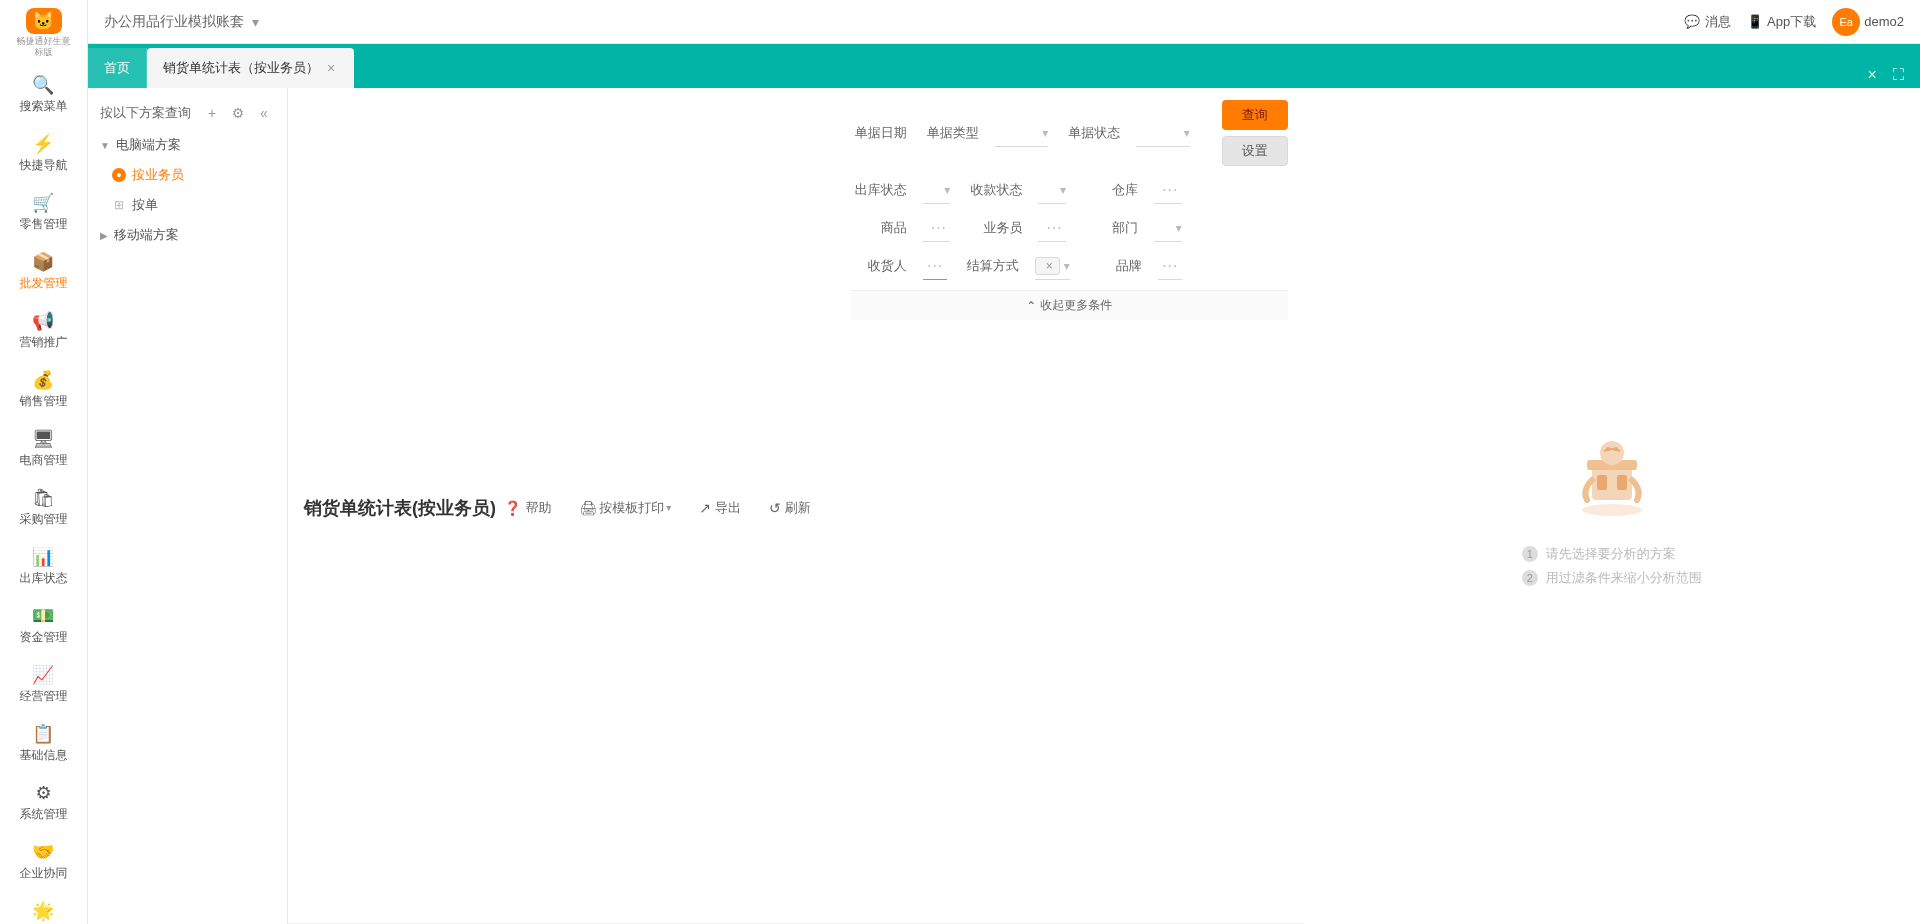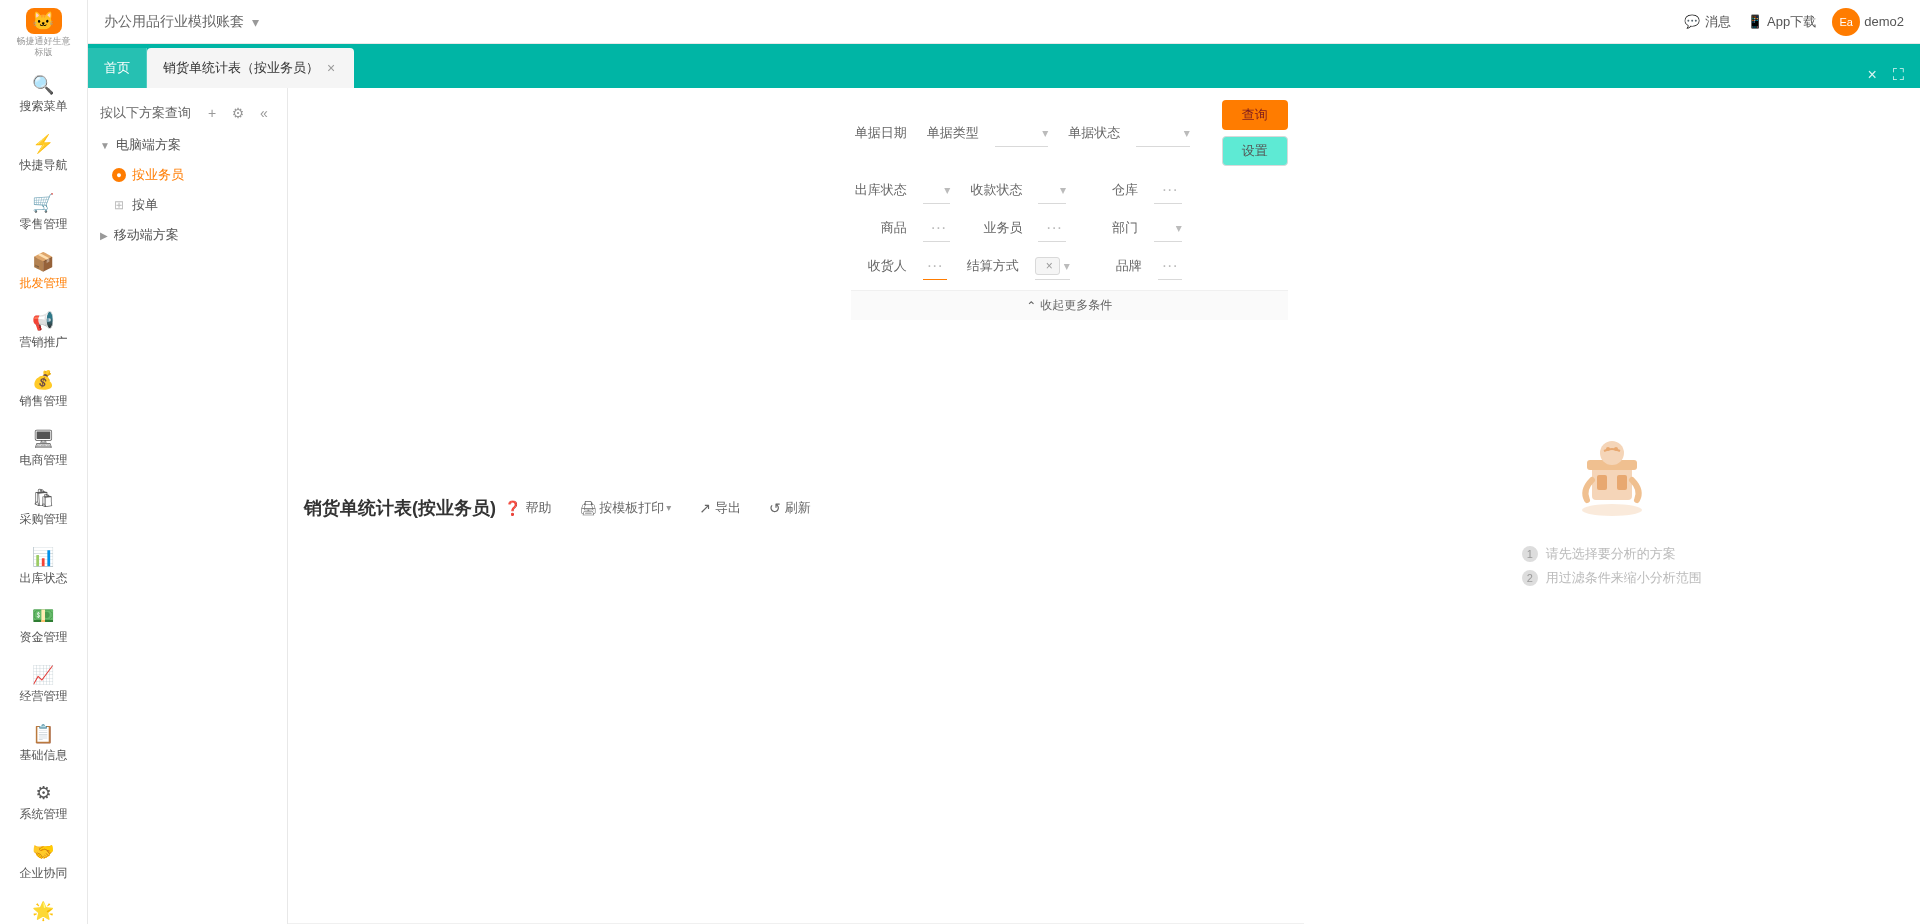--- a/index.html
+++ b/index.html
@@ -348,21 +348,21 @@
       background: #ff7c00;
       color: #7f1d1d;
       border: none;
       border-radius: 4px;
       padding: 6px 20px;
       font-size: 13px;
       cursor: pointer;
       white-space: nowrap;
     }
     .settings-btn {
-      background: #5eead4;
+      background: #e5e5e5;
       color: #555;
       border: 1px solid #d9d9d9;
       border-radius: 4px;
       padding: 5px 16px;
       font-size: 13px;
       cursor: pointer;
       white-space: nowrap;
     }
 
     .btn-group {

